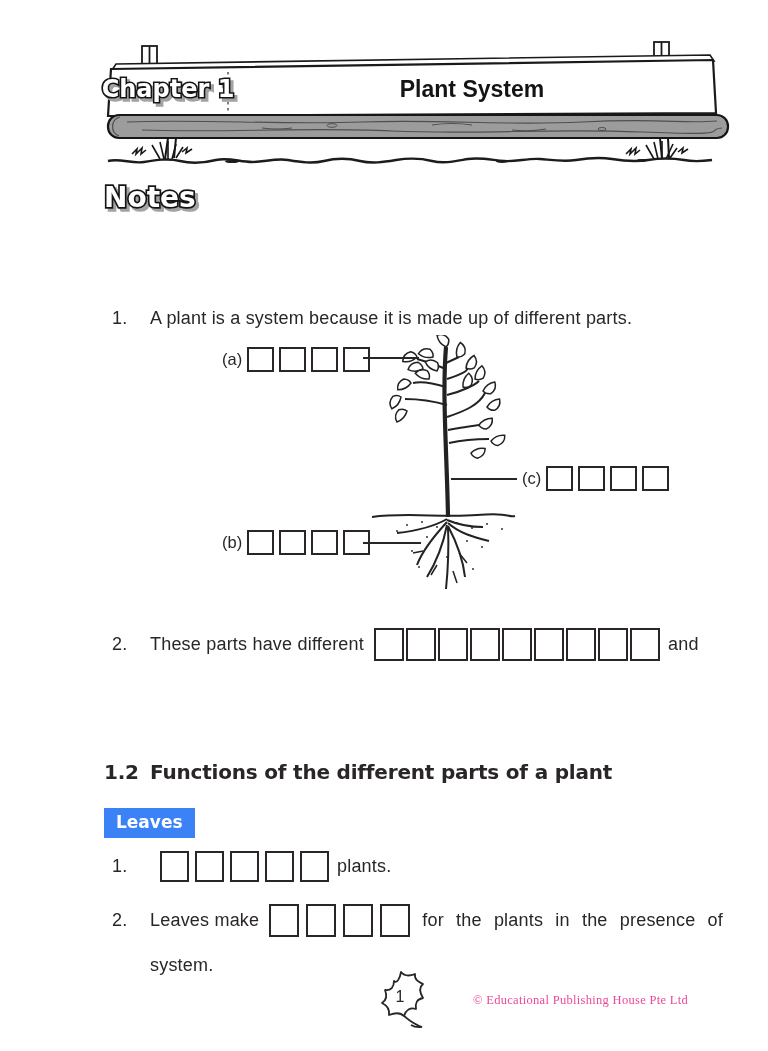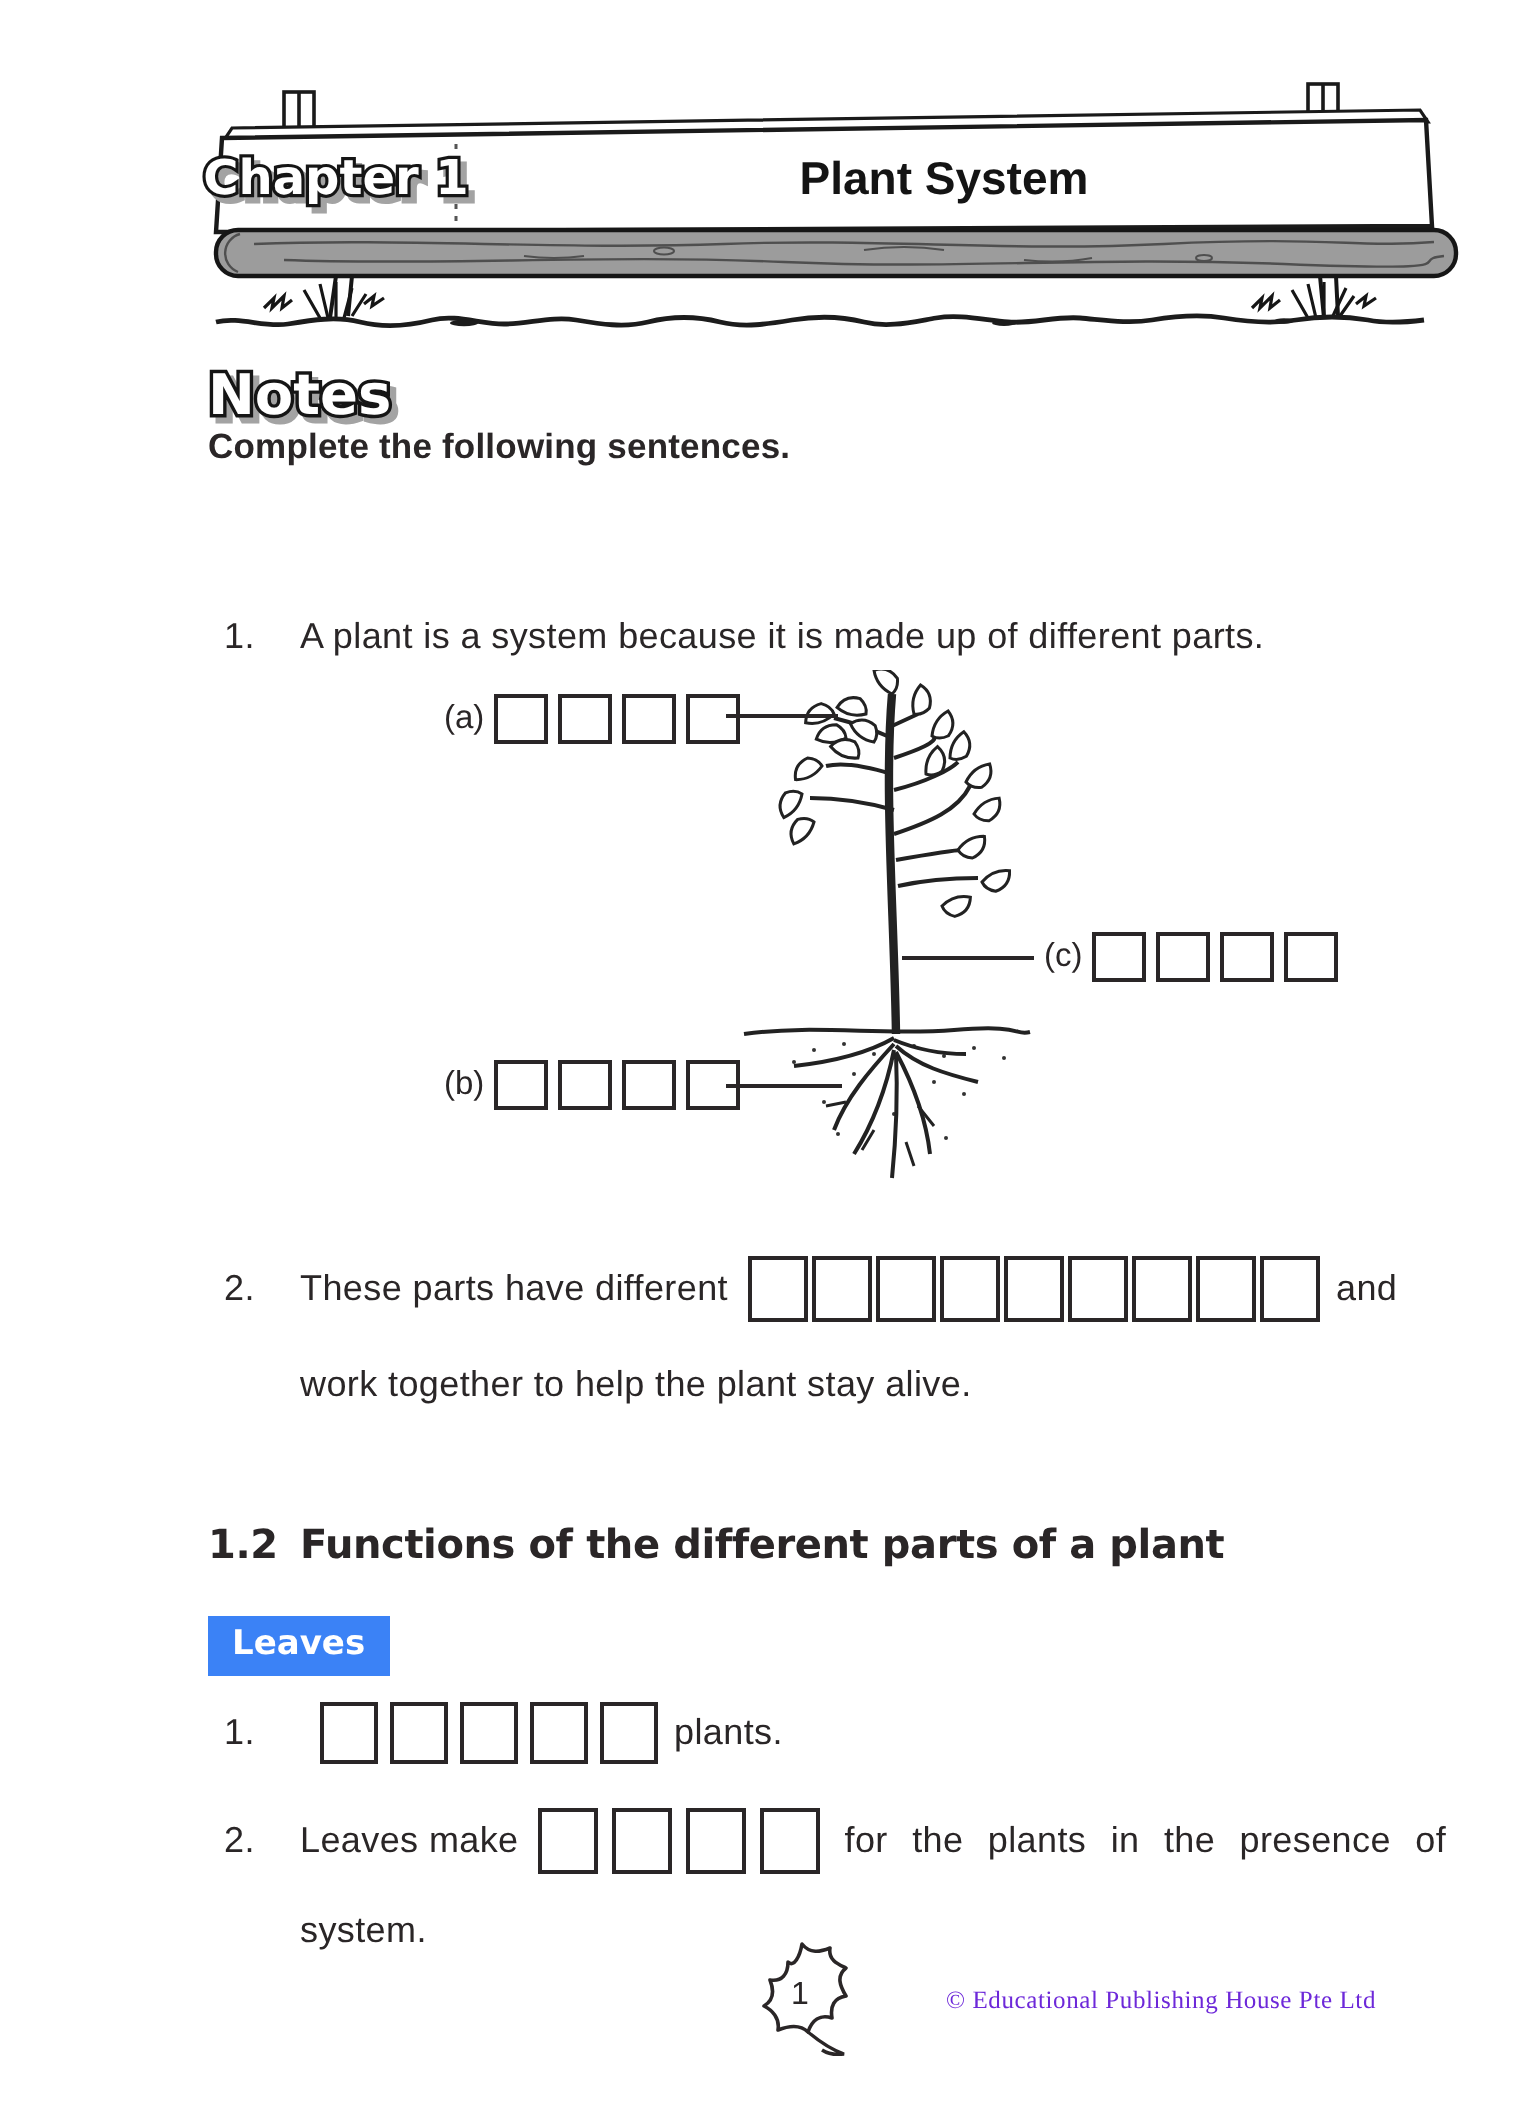--- a/index.html
+++ b/index.html
@@ -41,21 +41,21 @@
     color:#fff; font-weight:700; font-size:17px; padding:4px 12px 6px;
     font-family:"DejaVu Sans", sans-serif; }
 
   .dlabel { font-size:16.5px; margin-right:5px; }
   .answer-row { position:absolute; display:flex; align-items:center; }
   .connector  { position:absolute; border-top:2.3px solid #2a2627; }
 
   .wordspread { word-spacing:7px; }
 
   .copyright { position:absolute; right:58px; top:993px;
-    font-family:"Liberation Serif", serif; font-size:12.5px; color:#6d28d9;
+    font-family:"Liberation Serif", serif; font-size:12.5px; color:#ec4899;
     letter-spacing:.3px; }
 </style>
 </head>
 <body>
 
 <div class="page">
 
   <svg class="abs" style="left:60px; top:38px;" width="660" height="132" viewBox="0 0 660 132">
 
     <g stroke="#1a1a1a" stroke-width="1.8" fill="#fff">
@@ -105,21 +105,20 @@
     <ellipse cx="150" cy="123.5" rx="7" ry="1.6" fill="#1c1c1c"></ellipse>
     <ellipse cx="420" cy="123.5" rx="6" ry="1.5" fill="#1c1c1c"></ellipse>
     <ellipse cx="560" cy="122.5" rx="5" ry="1.4" fill="#1c1c1c"></ellipse>
   </svg>
 
   <svg class="abs" style="left:76px; top:174px;" width="150" height="46" viewBox="0 0 150 46">
     <text x="9" y="36" font-family="DejaVu Sans, sans-serif" font-weight="bold" font-size="28" fill="#a3a3a3" stroke="#a3a3a3" stroke-width="3.6" paint-order="stroke">Notes</text>
     <text x="6" y="33" font-family="DejaVu Sans, sans-serif" font-weight="bold" font-size="28" fill="#ffffff" stroke="#151515" stroke-width="3.4" paint-order="stroke">Notes</text>
   </svg>
 
-  <div class="instruction">Complete the following sentences.</div>
 
 
   <div class="qline" style="left:90px; top:308px;">
     <span class="qnum">1.</span>
     <span>A plant is a system because it is made up of different parts.</span>
   </div>
 
   <svg class="abs" style="left:345px; top:335px;" width="150" height="260" viewBox="0 0 150 260">
     <defs>
         <path id="lf" d="M0,0 Q3,-8 11,-10 Q14,-3 8,2 Q3,3 0,0 Z"></path>
@@ -224,21 +223,20 @@
         <span class="abox"></span>
         <span class="abox"></span>
         <span class="abox"></span>
         <span class="abox"></span>
         <span class="abox"></span>
         <span class="abox"></span>
         <span class="abox"></span>
       </span>
     <span>and</span>
   </div>
-  <div class="plain" style="left:128px; top:682px;">work together to help the plant stay alive.</div>
 
   <div class="sec-head" style="left:82px; top:760px;">
     <span class="num">1.2</span>
     <span>Functions of the different parts of a plant</span>
   </div>
 
   <div class="badge">Leaves</div>
 
   <div class="qline" style="left:90px; top:850px; height:32px;">
     <span class="qnum">1.</span>

